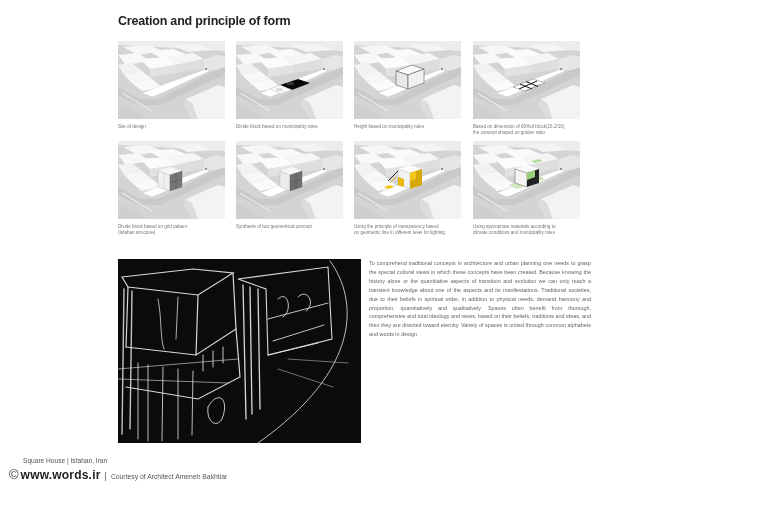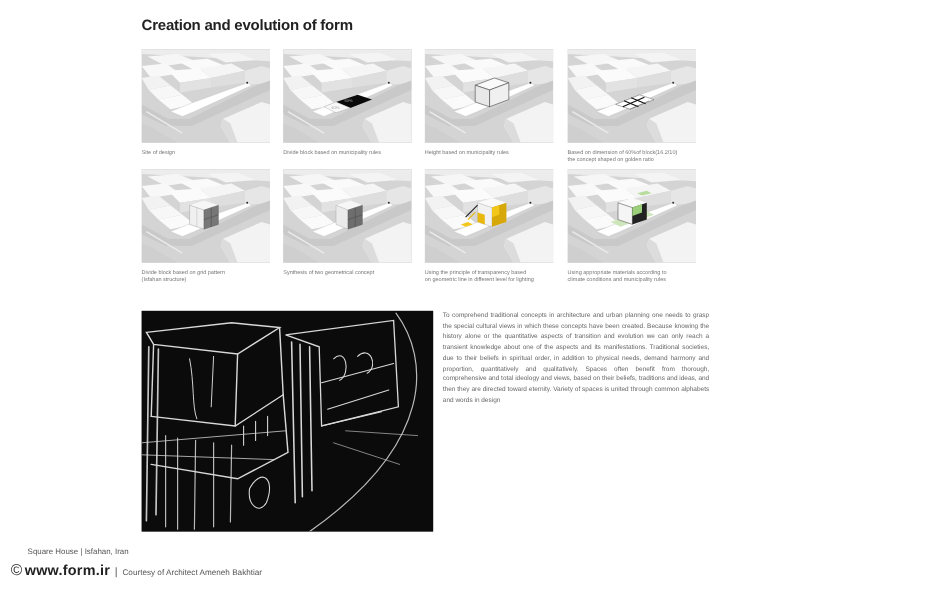--- a/index.html
+++ b/index.html
@@ -20,21 +20,21 @@
     .credit1 { position: absolute; left: 23px; top: 457px; font-size: 6.6px; color: #555; font-family: "Liberation Sans", sans-serif; }
     .credit2 { position: absolute; left: 9px; top: 467px; display: flex; align-items: baseline; font-family: "Liberation Sans", sans-serif; color: #333; }
     .copy { font-size: 13px; margin-right: 2px; }
     .site { font-size: 12px; font-weight: bold; color: #222; letter-spacing: 0.2px; }
     .sep { font-size: 9px; margin: 0 4px; color: #555; }
     .courtesy { font-size: 6.8px; color: #555; }
   </style>
 </head>
 <body>
 
-<div class="title">Creation and evolution of form</div>
+<div class="title">Creation and principle of form</div>
 
 <svg width="0" height="0" style="position:absolute">
   <defs>
     <g id="scene">
       <rect x="0" y="0" width="107" height="78" fill="#d4d4d4"></rect>
 
       <polygon points="0,0 107,0 107,10 70,8 40,6 0,4" fill="#ececec"></polygon>
       <polygon points="5,6 30,4 45,10 20,14" fill="#f6f6f6"></polygon>
       <polygon points="30,10 55,8 70,14 45,18" fill="#fafafa"></polygon>
       <polygon points="55,4 80,3 95,9 70,11" fill="#f4f4f4"></polygon>
@@ -194,16 +194,16 @@
     <path d="M160,110 L215,128 M170,100 L230,104" stroke-width="0.7" opacity="0.7"></path>
     <path d="M0,110 L120,100 M0,120 L110,124" stroke-width="0.8" opacity="0.8"></path>
   </svg>
 </div>
 
 <div class="body-text">To comprehend traditional concepts in architecture and urban planning one needs to grasp the special cultural views in which these concepts have been created. Because knowing the history alone or the quantitative aspects of transition and evolution we can only reach a transient knowledge about one of the aspects and its manifestations. Traditional societies, due to their beliefs in spiritual order, in addition to physical needs, demand harmony and proportion, quantitatively and qualitatively. Spaces often benefit from thorough, comprehensive and total ideology and views, based on their beliefs, traditions and ideas, and then they are directed toward eternity. Variety of spaces is united through common alphabets and words in design</div>
 
 <div class="credit1">Square House  |  Isfahan, Iran</div>
 <div class="credit2">
   <span class="copy">©</span>
-  <span class="site">www.form.ir</span>
+  <span class="site">www.words.ir</span>
   <span class="sep">|</span>
   <span class="courtesy">Courtesy of Architect Ameneh Bakhtiar</span>
 </div>
 
 </body></html>

